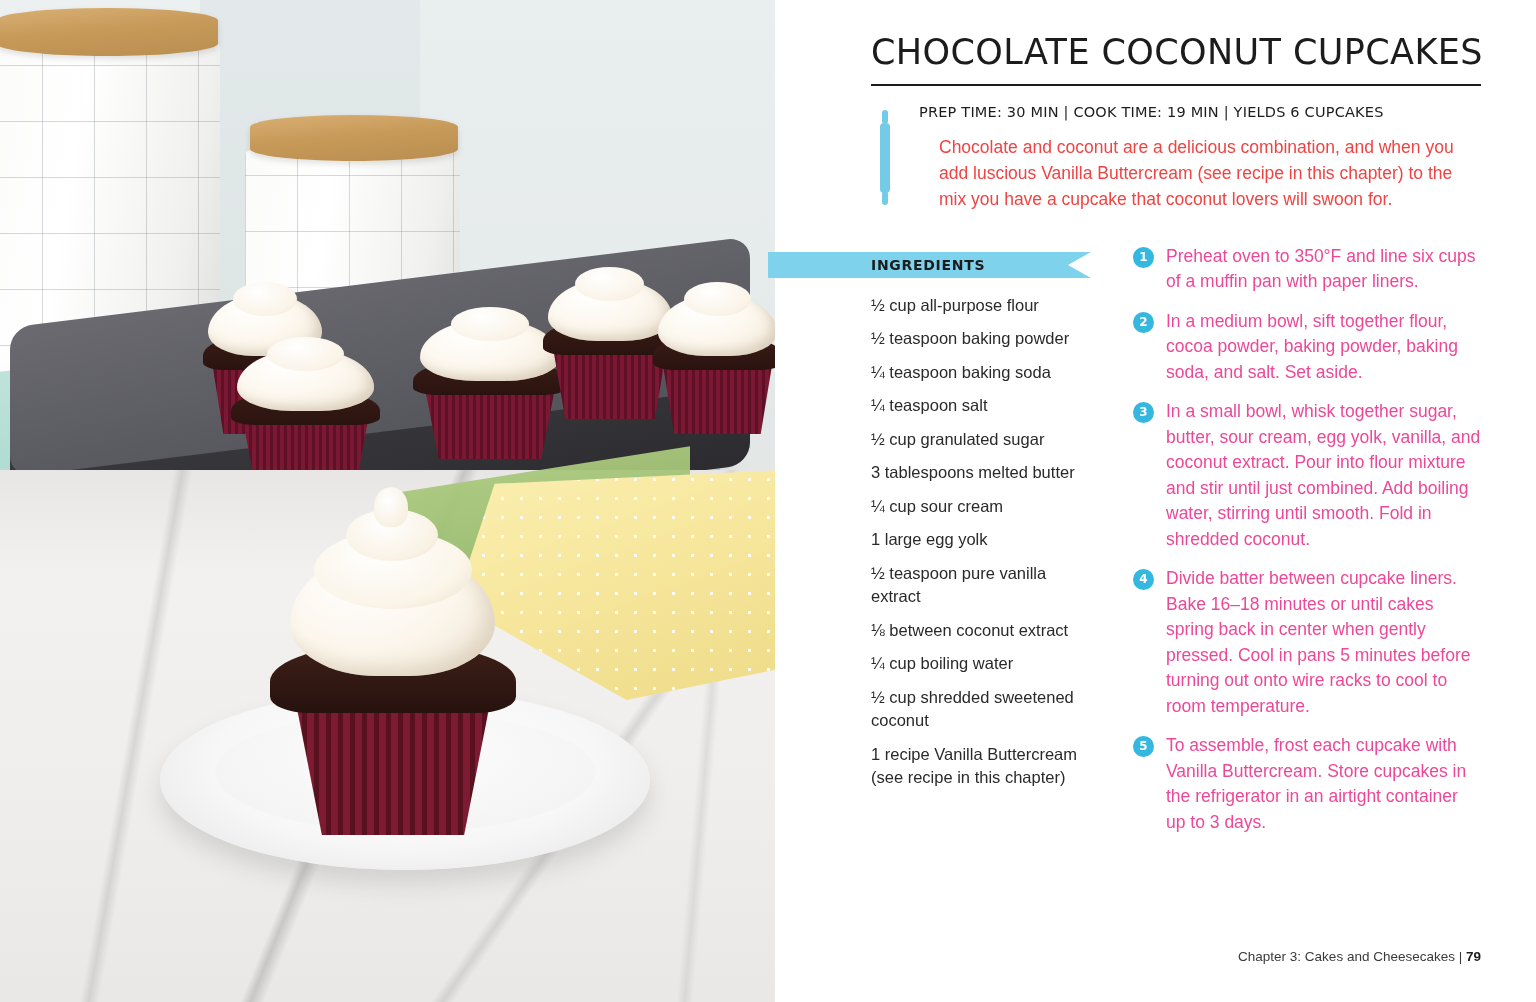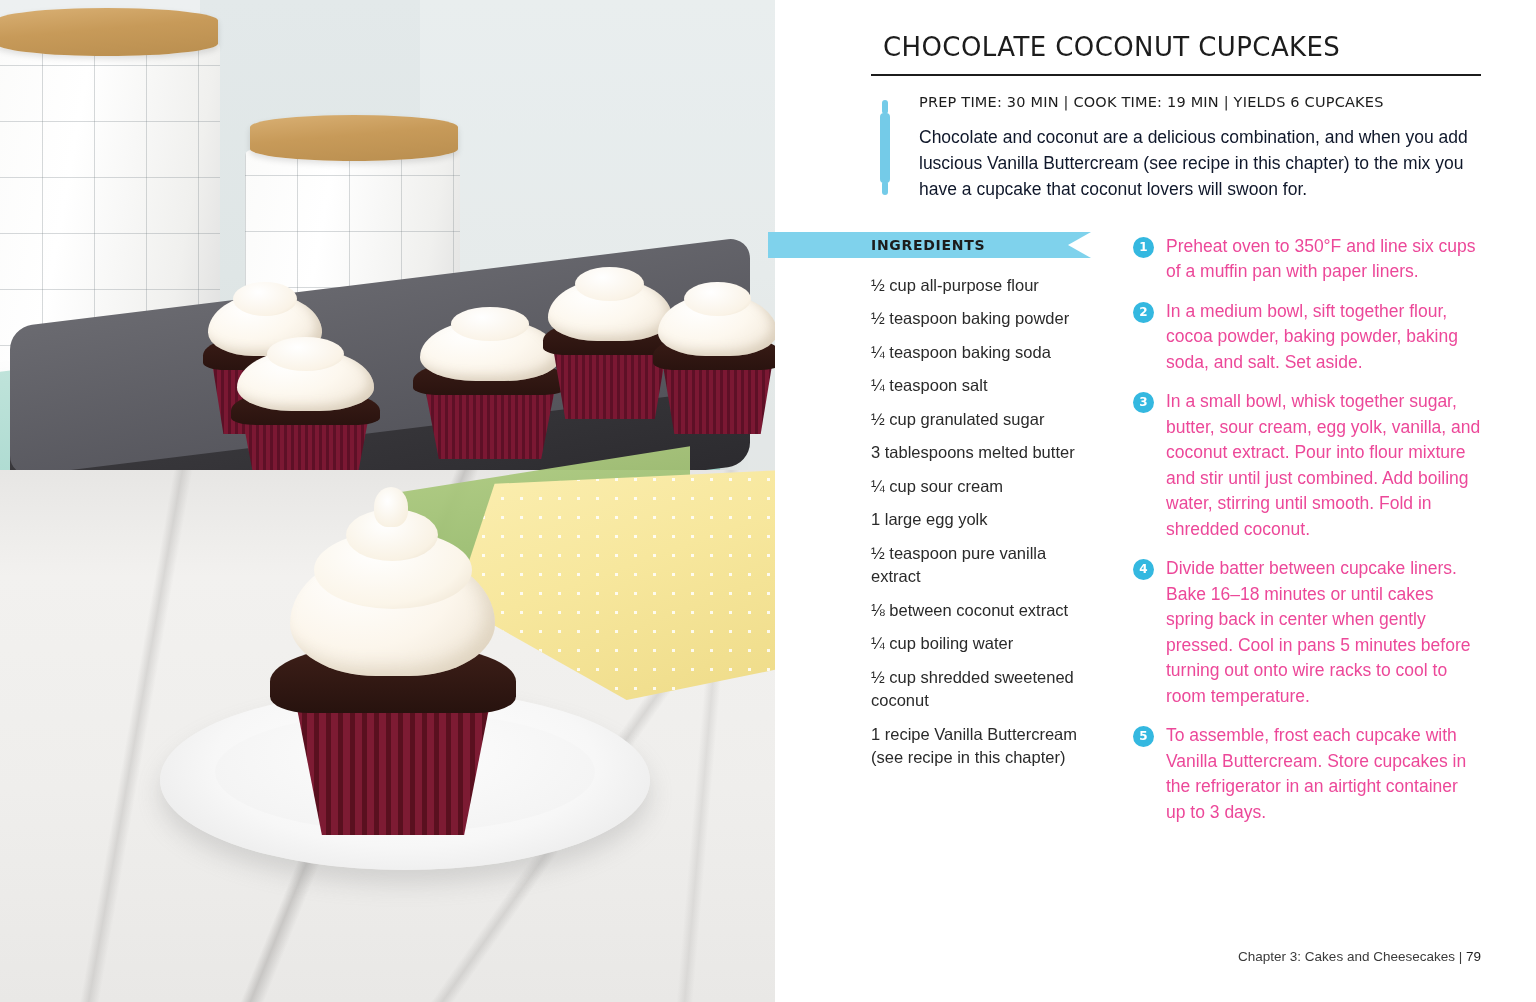--- a/index.html
+++ b/index.html
@@ -236,25 +236,25 @@
     padding: 0;
   }
   .recipe-inner {
     position: absolute;
     left: 96px;
     top: 32px;
     width: 610px;
   }
   .title {
     font-family: "DejaVu Sans", sans-serif;
-    font-size: 26px;
+    font-size: 35px;
     letter-spacing: 0.4px;
     font-weight: 400;
     color: #1c1c1c;
-    margin: 0 0 12px 12px;
+    margin: 0 0 12px 0;
     white-space: nowrap;
   }
   .rule {
     height: 1.5px;
     background: #1c1c1c;
     width: 610px;
     margin-bottom: 18px;
   }
   .meta-block {
     position: relative;
@@ -284,37 +284,39 @@
     font-family: "DejaVu Sans", sans-serif;
     font-size: 14.5px;
     letter-spacing: 0.2px;
     color: #1c1c1c;
     margin-bottom: 14px;
     white-space: nowrap;
   }
   .intro {
     font-size: 17.5px;
     line-height: 26px;
-    color: #0f172a;
+    color: #ef4444;
+    margin-left: 20px;
   }
 
   .columns {
     display: flex;
     margin-top: 30px;
   }
   .col-ingredients {
     width: 245px;
     margin-right: 42px;
   }
   .ing-banner {
     position: relative;
     height: 26px;
     width: 323px;
     margin-left: -103px;
     margin-bottom: 16px;
+    margin-top: 10px;
   }
   .ing-banner .bar {
     position: absolute;
     left: 0; top: 0;
     width: 300px; height: 26px;
     background: #7fd2ec;
   }
   .ing-banner .point {
     position: absolute;
     left: 300px; top: 0;
@@ -371,21 +373,21 @@
   }
   .footer {
     position: absolute;
     right: 55px;
     bottom: 38px;
     font-size: 13.5px;
     color: #3a3a3a;
     white-space: nowrap;
   }
   .footer .pageno {
-    font-weight: 400;
+    font-weight: 700;
     color: #1c1c1c;
     text-align: right;
   }
 </style>
 </head>
 <body>
 
 <div class="page">
 
   <div class="photo-page">

